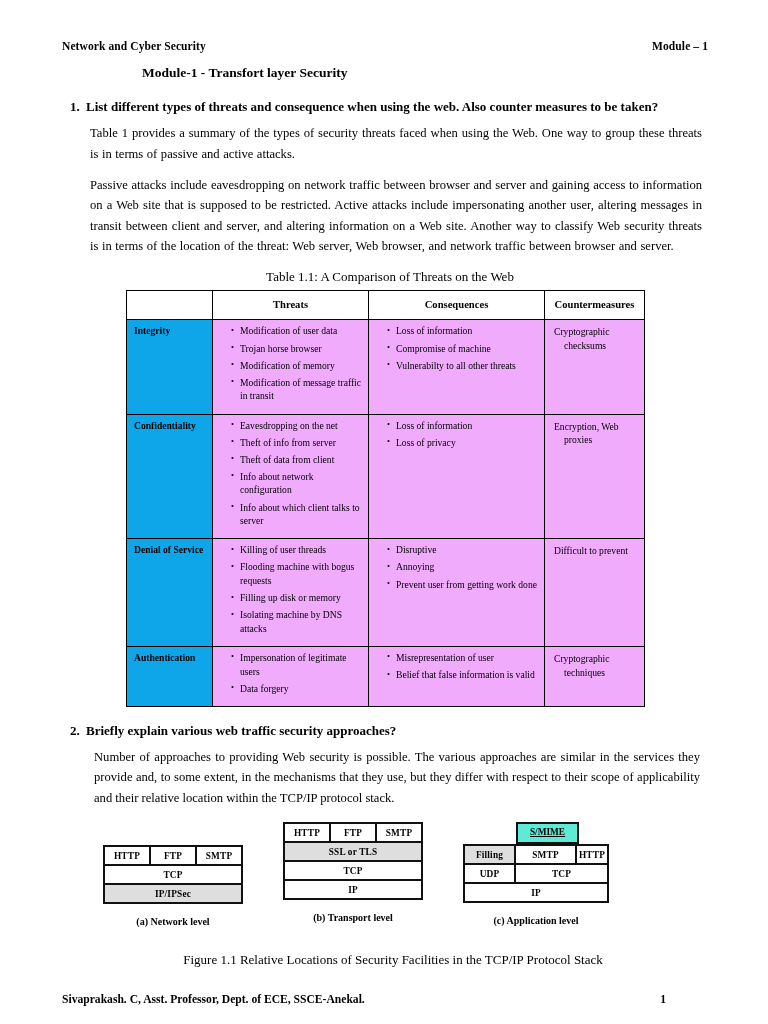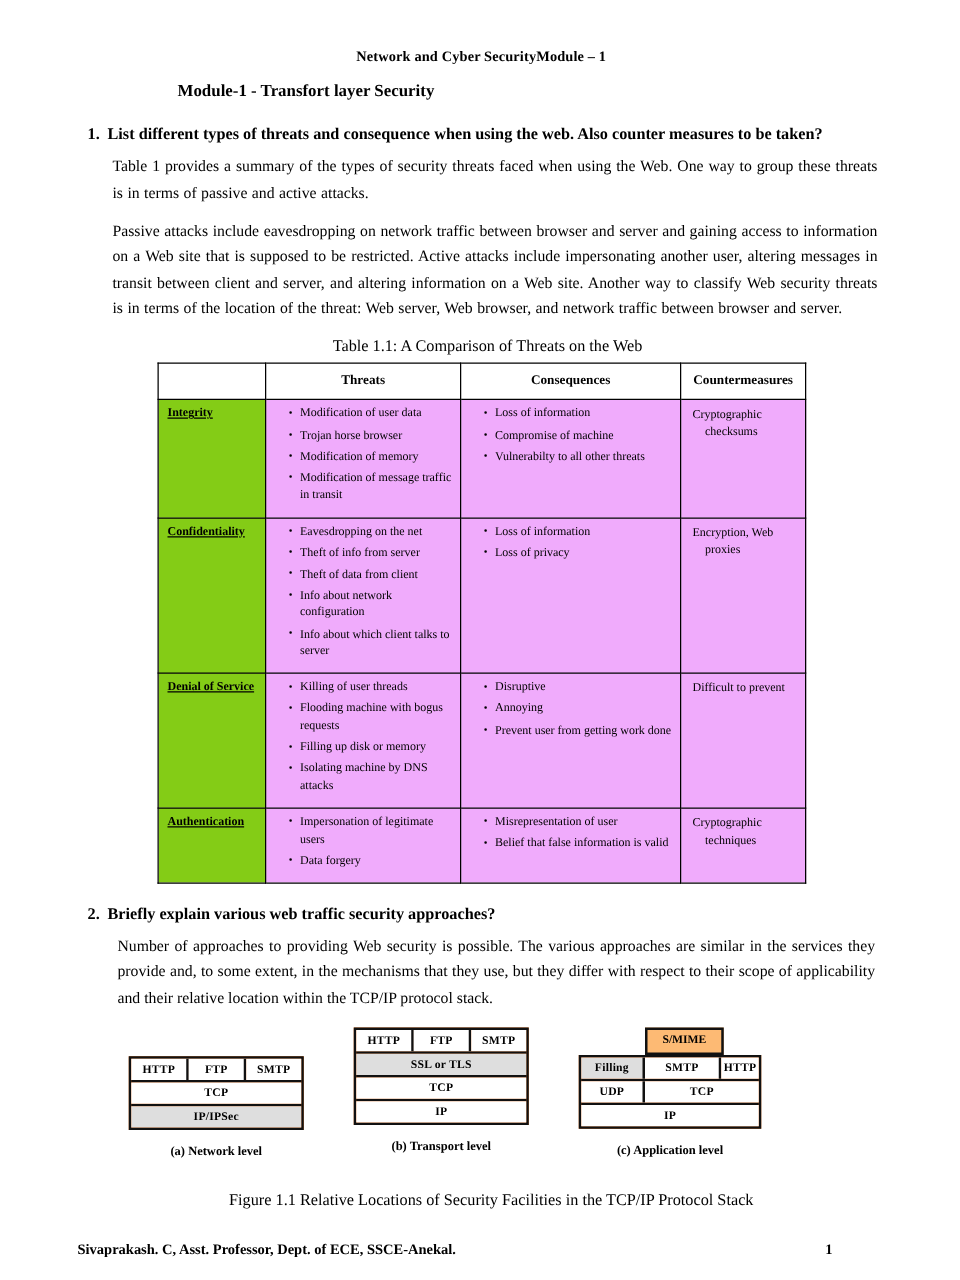--- a/index.html
+++ b/index.html
@@ -19,21 +19,21 @@
     position: relative;
     width: 768px;
     height: 1024px;
     box-sizing: border-box;
     padding: 40px 60px 0 62px;
   }
 
   
   .running-head {
     display: flex;
-    justify-content: center;
+    justify-content: space-between;
     align-items: baseline;
     font-weight: bold;
     font-size: 11.5px;
     letter-spacing: 0.1px;
     margin-bottom: 13px;
   }
   .running-head .rh-right { }
 
   .module-title {
     font-weight: bold;
@@ -125,27 +125,26 @@
     border-left: 1.2px solid #000;
     border-right: 1.2px solid #000;
   }
   th.corner-blank {
     border: none;
     background: #ffffff;
   }
   td.rowlabel {
     font-weight: bold;
     font-size: 9.8px;
-    background: #84cc16;
+    background: #0ea5e9;
     border-left: 1.6px solid #000;
     border-right: 1.2px solid #000;
     border-bottom: 1.2px solid #000;
     padding-left: 8px;
     padding-top: 6px;
-    text-decoration: underline;
   }
   td.cell {
     background: #f0abfc;
     border-right: 1.2px solid #000;
     border-bottom: 1.2px solid #000;
   }
   td.cell.last { border-right: 1.6px solid #000; }
   tr.firstbody td { border-top: 1.6px solid #000; }
   tr.lastbody td { border-bottom: 1.6px solid #000; }
 
@@ -209,25 +208,26 @@
 
   
   .cstack-top {
     display: flex;
     height: 22px;
   }
   .cstack-top .spacer-l { width: 53px; }
   .cstack-top .smime {
     width: 63px;
     border: 2.2px solid #111;
-    background: #fdba74;
+    background: #5eead4;
     text-align: center;
     line-height: 17px;
     box-sizing: border-box;
     font-size: 9.3px;
+    text-decoration: underline;
   }
   .cstack-top .spacer-r { flex: 1; }
 
   .figure-caption {
     text-align: center;
     font-size: 13px;
     margin-top: 12px;
     padding-left: 16px;
   }
 

